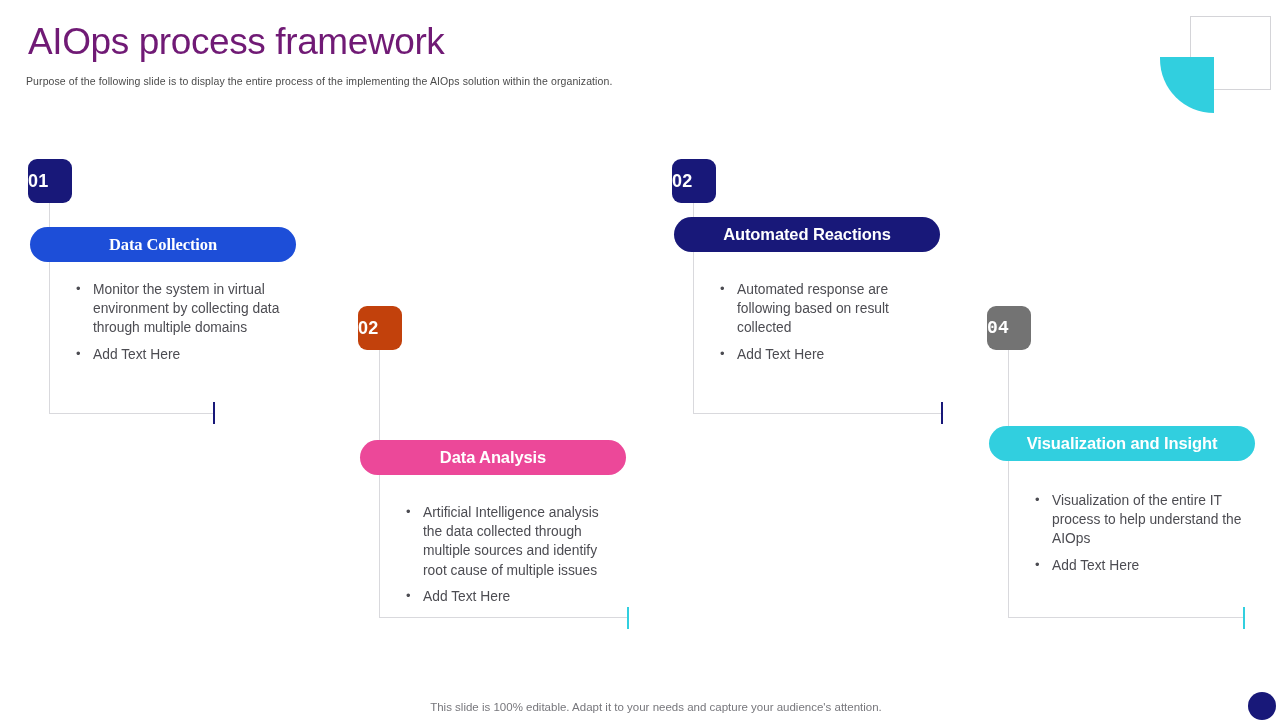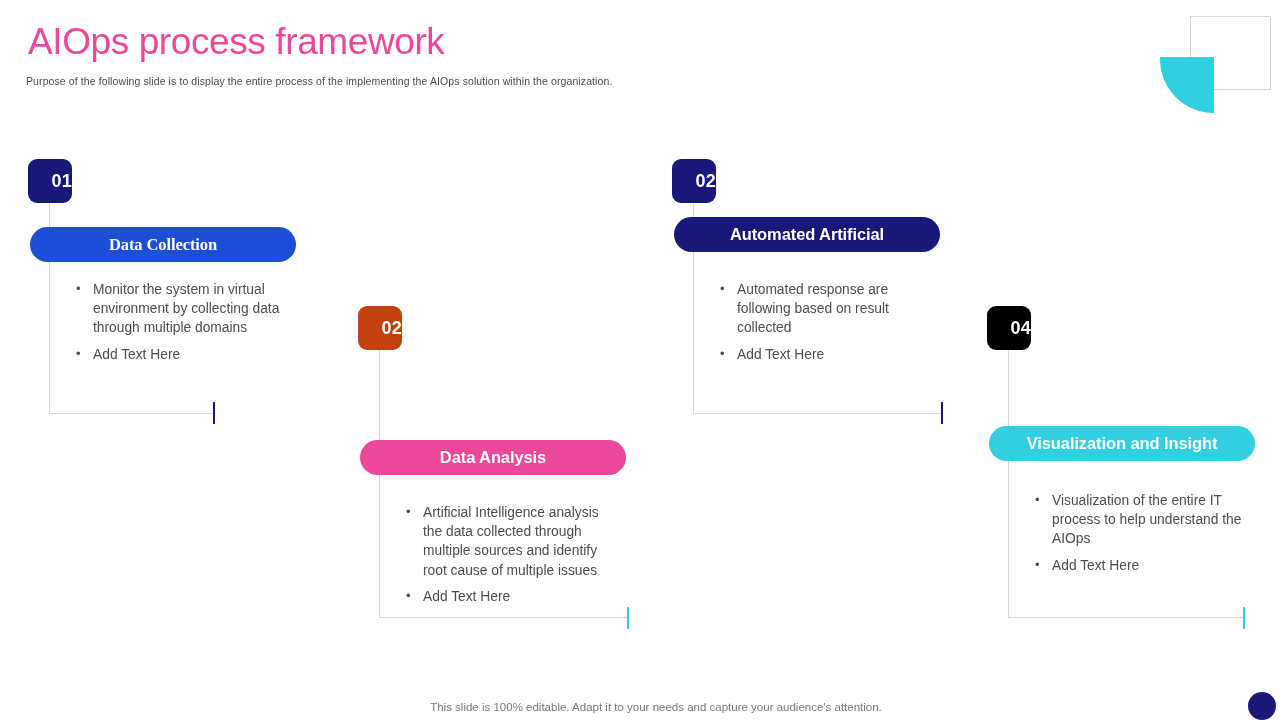--- a/index.html
+++ b/index.html
@@ -22,21 +22,21 @@
   }
 
   
   .page-title {
     position: absolute;
     left: 28px;
     top: 22px;
     font-size: 37px;
     font-weight: 400;
     letter-spacing: -0.4px;
-    color: #ec4899;
+    color: #701a75;
     line-height: 1.1;
     white-space: nowrap;
   }
   .page-subtitle {
     position: absolute;
     left: 26px;
     top: 75px;
     font-size: 10.5px;
     font-weight: 400;
     color: #4a4a4a;
@@ -93,21 +93,21 @@
     left: 0;
     top: 0;
     width: 44px;
     height: 44px;
     border-radius: 9px;
     color: #ffffff;
     font-size: 18px;
     font-weight: 700;
     display: flex;
     align-items: center;
-    justify-content: flex-end;
+    justify-content: flex-start;
     letter-spacing: 0.3px;
     z-index: 3;
   }
   .pill {
     position: absolute;
     height: 35px;
     border-radius: 19px;
     color: #ffffff;
     font-size: 16.5px;
     font-weight: 700;
@@ -202,33 +202,33 @@
     <div class="stem" style="left:21px; top:44px; height:268px;"></div>
     <div class="arm" style="left:21px; top:311px; width:249px;"></div>
     <div class="tick" style="left:269px; top:301px; height:22px; background:#31cfdf;"></div>
   </div>
 
   <div class="step" style="left:672px; top:159px; width:290px; height:270px;">
     <div class="badge" style="background:#181879;">
       <span>02</span>
     </div>
     <div class="pill" style="left:2px; top:58px; width:266px; background:#181879;">
-      <span>Automated Artificial</span>
+      <span>Automated Reactions</span>
     </div>
     <ul class="bullets" style="left:38px; top:114px; width:232px;">
       <li>Automated response are following based on result collected</li>
       <li>Add Text Here</li>
     </ul>
     <div class="stem" style="left:21px; top:44px; height:211px;"></div>
     <div class="arm" style="left:21px; top:254px; width:249px;"></div>
     <div class="tick" style="left:269px; top:243px; height:22px; background:#181879;"></div>
   </div>
 
   <div class="step" style="left:987px; top:306px; width:290px; height:325px;">
-    <div class="badge" style="background:#000000;">
+    <div class="badge" style="background:#737373;font-family:Liberation Mono, monospace;">
       <span>04</span>
     </div>
     <div class="pill" style="left:2px; top:120px; width:266px; background:#31cfdf;">
       <span>Visualization and Insight</span>
     </div>
     <ul class="bullets" style="left:38px; top:178px; width:232px;">
       <li>Visualization of the entire IT process to help understand the AIOps</li>
       <li>Add Text Here</li>
     </ul>
     <div class="stem" style="left:21px; top:44px; height:268px;"></div>

